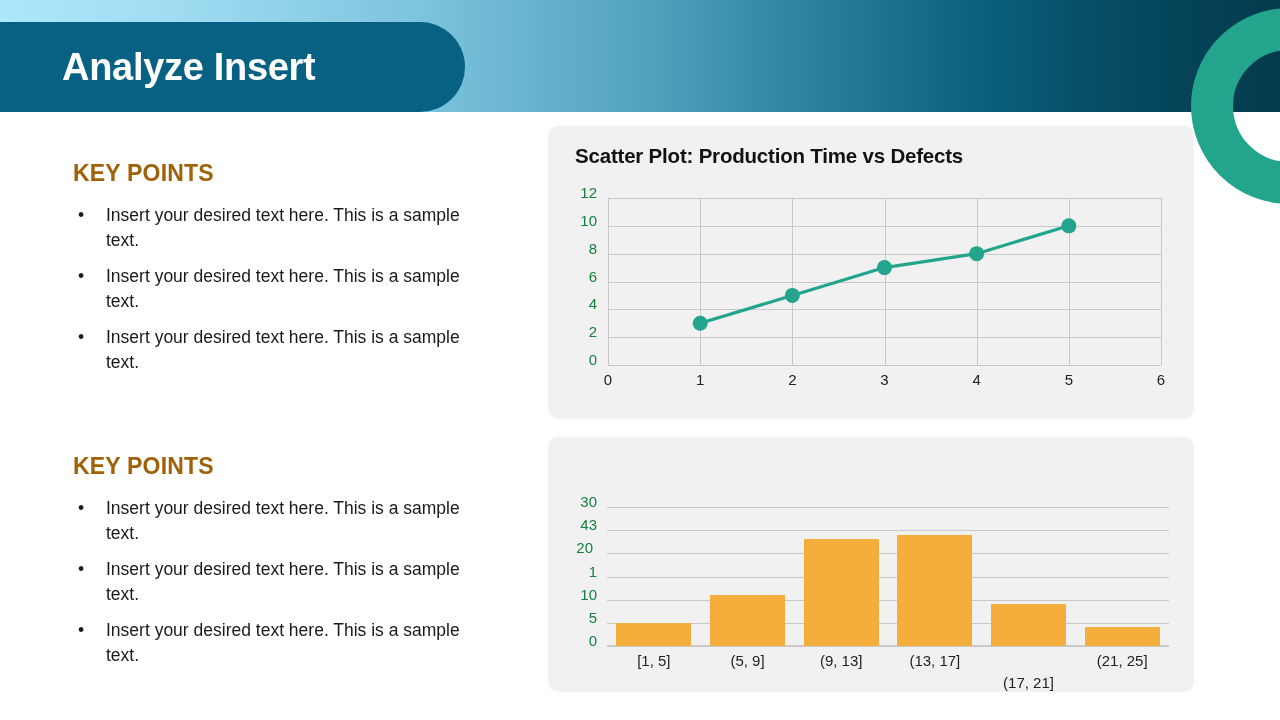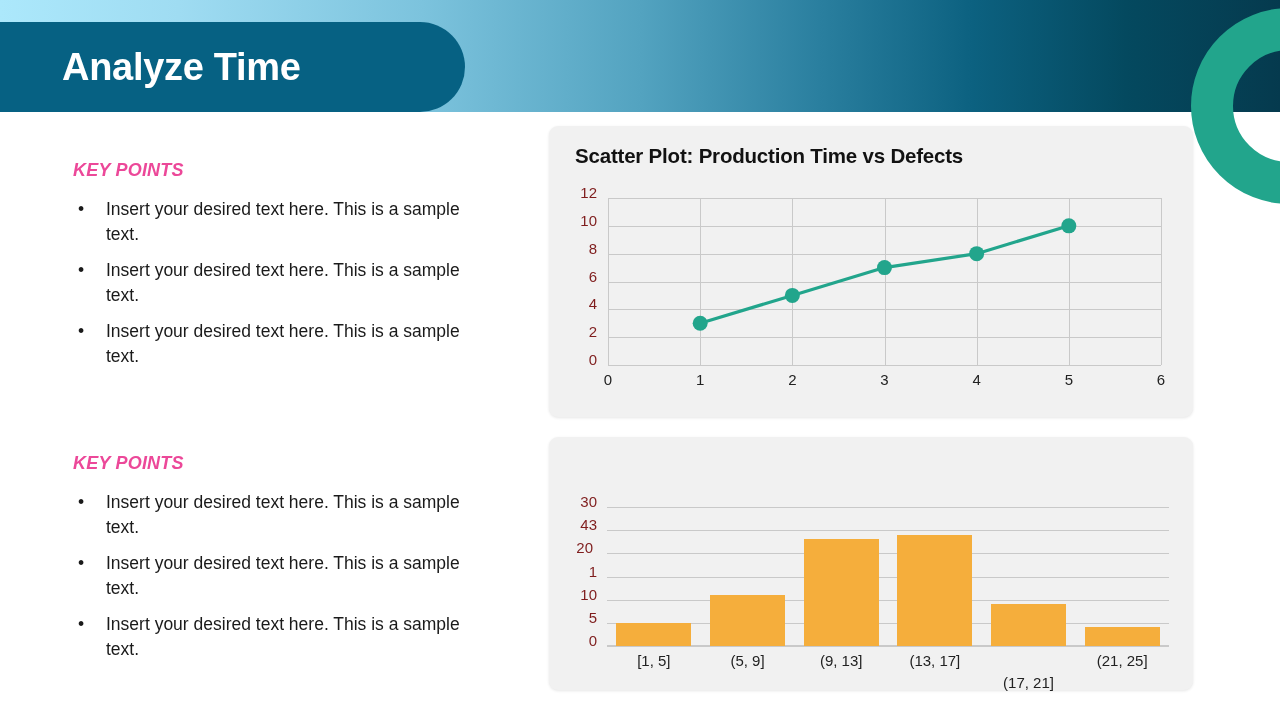--- a/index.html
+++ b/index.html
@@ -65,26 +65,25 @@
     box-sizing: border-box;
     pointer-events: none;
   }
 
   
   .key-block { position: absolute; left: 73px; width: 420px; }
   #key-block-1 { top: 160px; }
   #key-block-2 { top: 453px; }
 
   .key-heading {
-    font-size: 18px;
+    font-size: 23px;
     font-weight: bold;
-    color: #ec4899;
+    color: #a16207;
     letter-spacing: 0.2px;
     margin: 0 0 16px 0;
-    font-style: italic;
   }
   .bullet-list { margin: 0; padding: 0; list-style: none; }
   .bullet-item {
     position: relative;
     padding-left: 33px;
     font-size: 17.5px;
     line-height: 25px;
     color: #1a1a1a;
     margin-bottom: 11px;
     width: 370px;
@@ -130,21 +129,21 @@
   .gridline-v {
     position: absolute;
     top: 0;
     width: 1px;
     background: #c9c9c9;
   }
   .ytick {
     position: absolute;
     text-align: right;
     font-size: 15px;
-    color: #7f1d1d;
+    color: #15803d;
     line-height: 15px;
   }
   .xtick {
     position: absolute;
     text-align: center;
     font-size: 15px;
     color: #222;
     line-height: 15px;
   }
 
@@ -170,21 +169,21 @@
     height: 1px;
     background: #c9c9c9;
   }
 </style>
 </head>
 <body>
 
 <div id="header-band">
   <div id="title-pill"></div>
 </div>
-<div id="title-text">Analyze Time</div>
+<div id="title-text">Analyze Insert</div>
 <div id="ring-decoration"></div>
 
 <div class="key-block" id="key-block-1">
   <div class="key-heading">KEY POINTS</div>
   <ul class="bullet-list">
     <li class="bullet-item">
       <span class="bullet-dot">•</span>
       <span>Insert your desired text here. This is a sample text.</span>
     </li>
     <li class="bullet-item">

